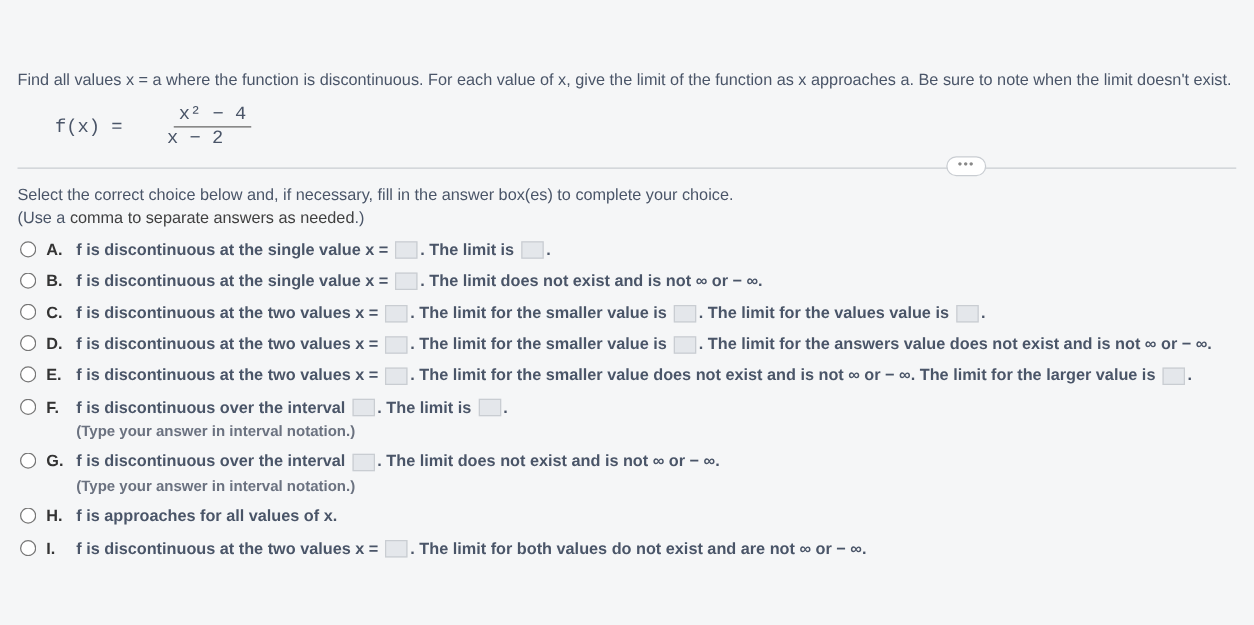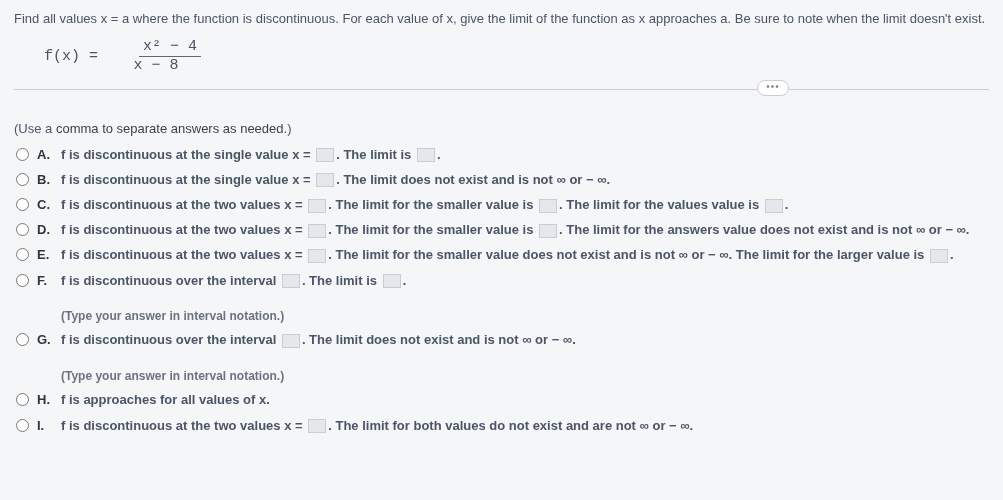--- a/index.html
+++ b/index.html
@@ -6,21 +6,21 @@
   body {
     font-family: Arial, Helvetica, sans-serif;
     font-size: 13px;
     color: #4a5568;
     background: #f5f6f7;
     width: 1003px;
     height: 500px;
     padding: 10px 14px;
     overflow: hidden;
   }
-  .question-header { margin-bottom: 10px; line-height: 1.4; }
+  .question-header { margin-bottom: 10px; line-height: 1.4; margin-top: 45px; }
   .formula {
     margin: 8px 0 14px 30px;
     font-family: Liberation Mono, monospace;
     font-size: 15px;
   }
   .frac {
     display: inline-block;
     vertical-align: middle;
     text-align: center;
     margin-left: 4px;
@@ -73,21 +73,21 @@
     margin-right: 6px;
     flex-shrink: 0;
     width: 18px;
   }
   .choice-text { flex: 1; font-weight: bold; }
   .subnote {
     margin-left: 0;
     font-size: 12px;
     color: #6b7280;
     display: block;
-    margin-top: 18px;
+    margin-top: 2px;
   }
   .blank {
     display: inline-block;
     width: 18px;
     height: 14px;
     background: #e4e7eb;
     border: 1px solid #c9cdd2;
     vertical-align: middle;
     margin: 0 2px;
   }
@@ -95,31 +95,31 @@
 </style>
 </head>
 <body>
 
 <div class="question-header">Find all values x = a where the function is discontinuous. For each value of x, give the limit of the function as x approaches a. Be sure to note when the limit doesn't exist.</div>
 
 <div class="formula">
   <span>f(x) =</span>
   <span class="frac">
     <span class="num">x² − 4</span>
-    <span class="den">x − 8</span>
+    <span class="den">x − 2</span>
   </span>
 </div>
 
 <div class="divider-wrap">
   <hr class="divider">
   <div class="ellipsis-pill">•••</div>
 </div>
 
 <div class="instructions">
-  <br>
+  <span>Select the correct choice below and, if necessary, fill in the answer box(es) to complete your choice.</span><br>
   <span>(Use a </span><span class="hint">comma to separate answers as needed</span><span>.)</span>
 </div>
 
 <div class="choices" id="choices-container">
     <div class="choice">
       <input type="radio" name="answer" style="">
       <span class="choice-label">A.</span>
       <span class="choice-text"><span>f is discontinuous at the single value x = </span><span class="blank"></span><span>. The limit is </span><span class="blank"></span><span>.</span></span>
     </div>
     <div class="choice">

